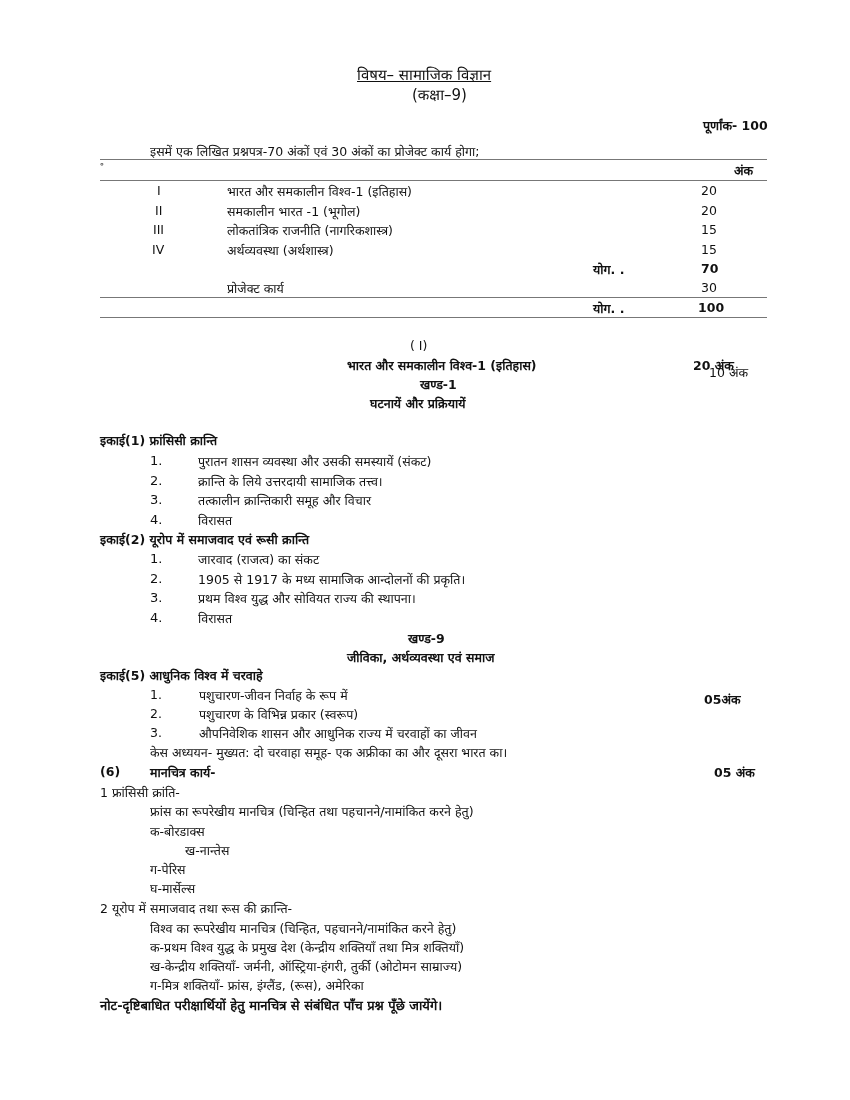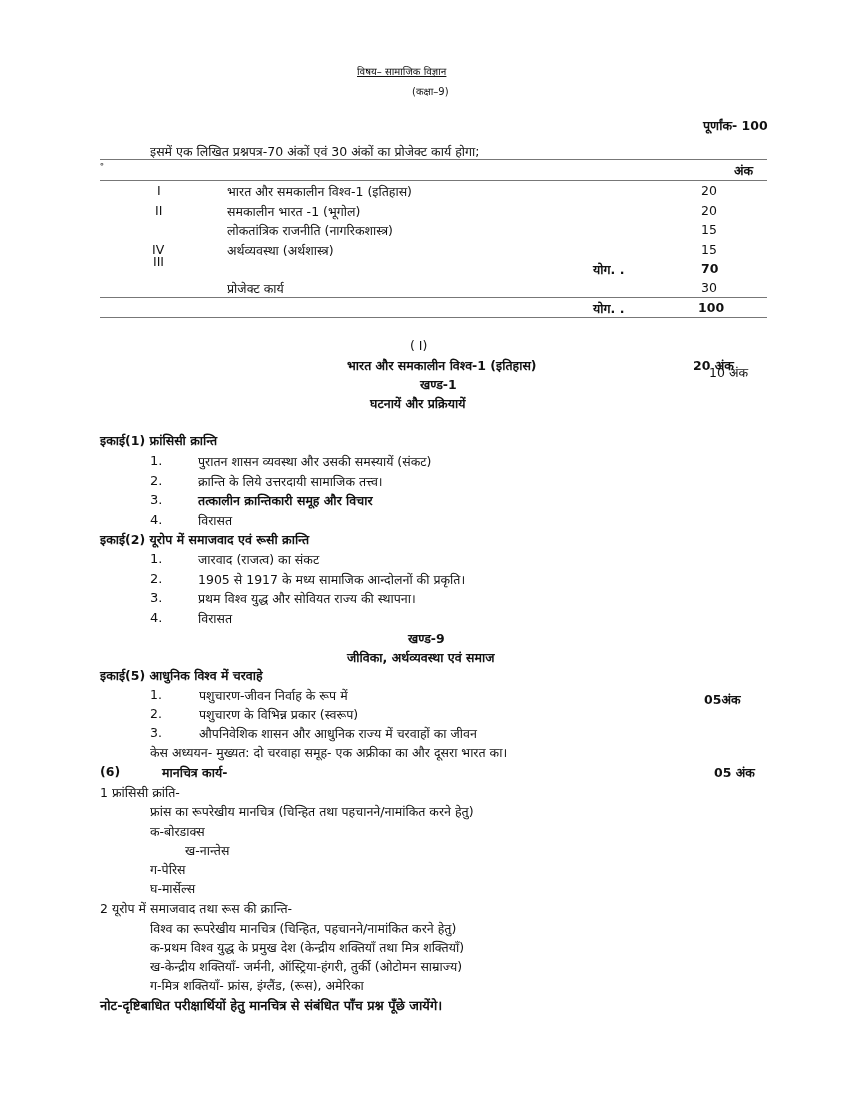--- a/index.html
+++ b/index.html
@@ -3,21 +3,21 @@
 <meta charset="utf-8">
 <style>
   html, body { margin: 0; padding: 0; background: #ffffff; }
   body {
     width: 850px; height: 1100px; position: relative; overflow: hidden;
     font-family: "DejaVu Sans", sans-serif; color: #111; font-size: 12.5px;
   }
   .abs { position: absolute; white-space: nowrap; }
   .b { font-weight: bold; }
   .u { text-decoration: underline; }
-  .title { font-size: 10px; }
+  .title { font-size: 15px; }
   .rule { position: absolute; left: 100px; width: 667px; height: 0; border-top: 1.5px solid #777; }
   .num { font-size: 13px; }
 </style>
 </head>
 <body>
 
 <div class="abs title u" style="left:357px; top:64px;">विषय– सामाजिक विज्ञान</div>
 <div class="abs title" style="left:412px; top:84px;">(कक्षा–9)</div>
 <div class="abs b" style="left:703px; top:117px;">पूर्णांक- 100</div>
 
@@ -32,21 +32,21 @@
   <div class="abs" style="left:157px; top:183px;">I</div>
   <div class="abs" style="left:227px; top:183px;">भारत और समकालीन विश्व-1 (इतिहास)</div>
   <div class="abs" style="left:701px; top:183px;">20</div>
 </div>
 <div>
   <div class="abs" style="left:155px; top:203px;">II</div>
   <div class="abs" style="left:227px; top:203px;">समकालीन भारत -1 (भूगोल)</div>
   <div class="abs" style="left:701px; top:203px;">20</div>
 </div>
 <div>
-  <div class="abs" style="left:153px; top:222px;margin-top:32px;">III</div>
+  <div class="abs" style="left:153px; top:222px;">III</div>
   <div class="abs" style="left:227px; top:222px;">लोकतांत्रिक राजनीति (नागरिकशास्त्र)</div>
   <div class="abs" style="left:701px; top:222px;">15</div>
 </div>
 <div>
   <div class="abs" style="left:152px; top:242px;">IV</div>
   <div class="abs" style="left:227px; top:242px;">अर्थव्यवस्था (अर्थशास्त्र)</div>
   <div class="abs" style="left:701px; top:242px;">15</div>
 </div>
 <div class="abs b" style="left:593px; top:261px;">योग. .</div>
 <div class="abs b" style="left:701px; top:261px;">70</div>
@@ -63,21 +63,21 @@
 <div class="abs b" style="left:420px; top:376px;">खण्ड-1</div>
 <div class="abs" style="left:709px; top:364px;text-align:right;">10 अंक</div>
 <div class="abs b" style="left:370px; top:395px;">घटनायें और प्रक्रियायें</div>
 
 <div class="abs b" style="left:100px; top:432px;">इकाई(1) फ्रांसिसी क्रान्ति</div>
 <div class="abs num" style="left:150px; top:453px;">1.</div>
 <div class="abs" style="left:198px; top:453px;">पुरातन शासन व्यवस्था और उसकी समस्यायें (संकट)</div>
 <div class="abs num" style="left:150px; top:473px;">2.</div>
 <div class="abs" style="left:198px; top:473px;">क्रान्ति के लिये उत्तरदायी सामाजिक तत्त्व।</div>
 <div class="abs num" style="left:150px; top:492px;">3.</div>
-<div class="abs" style="left:198px; top:492px;font-weight:bold;">तत्कालीन क्रान्तिकारी समूह और विचार</div>
+<div class="abs" style="left:198px; top:492px;">तत्कालीन क्रान्तिकारी समूह और विचार</div>
 <div class="abs num" style="left:150px; top:512px;">4.</div>
 <div class="abs" style="left:198px; top:512px;">विरासत</div>
 
 <div class="abs b" style="left:100px; top:531px;">इकाई(2) यूरोप में समाजवाद एवं रूसी क्रान्ति</div>
 <div class="abs num" style="left:150px; top:551px;">1.</div>
 <div class="abs" style="left:198px; top:551px;">जारवाद (राजत्व) का संकट</div>
 <div class="abs num" style="left:150px; top:571px;">2.</div>
 <div class="abs" style="left:198px; top:571px;">1905 से 1917 के मध्य सामाजिक आन्दोलनों की प्रकृति।</div>
 <div class="abs num" style="left:150px; top:590px;">3.</div>
 <div class="abs" style="left:198px; top:590px;">प्रथम विश्व युद्ध और सोवियत राज्य की स्थापना।</div>
@@ -91,21 +91,21 @@
 <div class="abs b" style="left:704px; top:667px;margin-top:24px;">05अंक</div>
 <div class="abs" style="left:150px; top:687px;">1.</div>
 <div class="abs" style="left:199px; top:687px;">पशुचारण-जीवन निर्वाह के रूप में</div>
 <div class="abs" style="left:150px; top:706px;">2.</div>
 <div class="abs" style="left:199px; top:706px;">पशुचारण के विभिन्न प्रकार (स्वरूप)</div>
 <div class="abs" style="left:150px; top:725px;">3.</div>
 <div class="abs" style="left:199px; top:725px;">औपनिवेशिक शासन और आधुनिक राज्य में चरवाहों का जीवन</div>
 <div class="abs" style="left:150px; top:744px;">केस अध्ययन- मुख्यत: दो चरवाहा समूह- एक अफ्रीका का और दूसरा भारत का।</div>
 
 <div class="abs b" style="left:100px; top:764px;">(6)</div>
-<div class="abs b" style="left:162px; top:764px;">मानचित्र कार्य-</div>
+<div class="abs b" style="left:150px; top:764px;">मानचित्र कार्य-</div>
 <div class="abs b" style="left:714px; top:764px;">05 अंक</div>
 <div class="abs" style="left:100px; top:784px;">1 फ्रांसिसी क्रांति-</div>
 <div class="abs" style="left:150px; top:803px;">फ्रांस का रूपरेखीय मानचित्र (चिन्हित तथा पहचानने/नामांकित करने हेतु)</div>
 <div class="abs" style="left:150px; top:823px;">क-बोरडाक्स</div>
 <div class="abs" style="left:150px; top:842px;margin-left:35px;">ख-नान्तेस</div>
 <div class="abs" style="left:150px; top:861px;">ग-पेरिस</div>
 <div class="abs" style="left:150px; top:880px;">घ-मार्सेल्स</div>
 <div class="abs" style="left:100px; top:900px;">2 यूरोप में समाजवाद तथा रूस की क्रान्ति-</div>
 <div class="abs" style="left:150px; top:920px;">विश्व का रूपरेखीय मानचित्र (चिन्हित, पहचानने/नामांकित करने हेतु)</div>
 <div class="abs" style="left:150px; top:939px;">क-प्रथम विश्व युद्ध के प्रमुख देश (केन्द्रीय शक्तियाँ तथा मित्र शक्तियाँ)</div>

